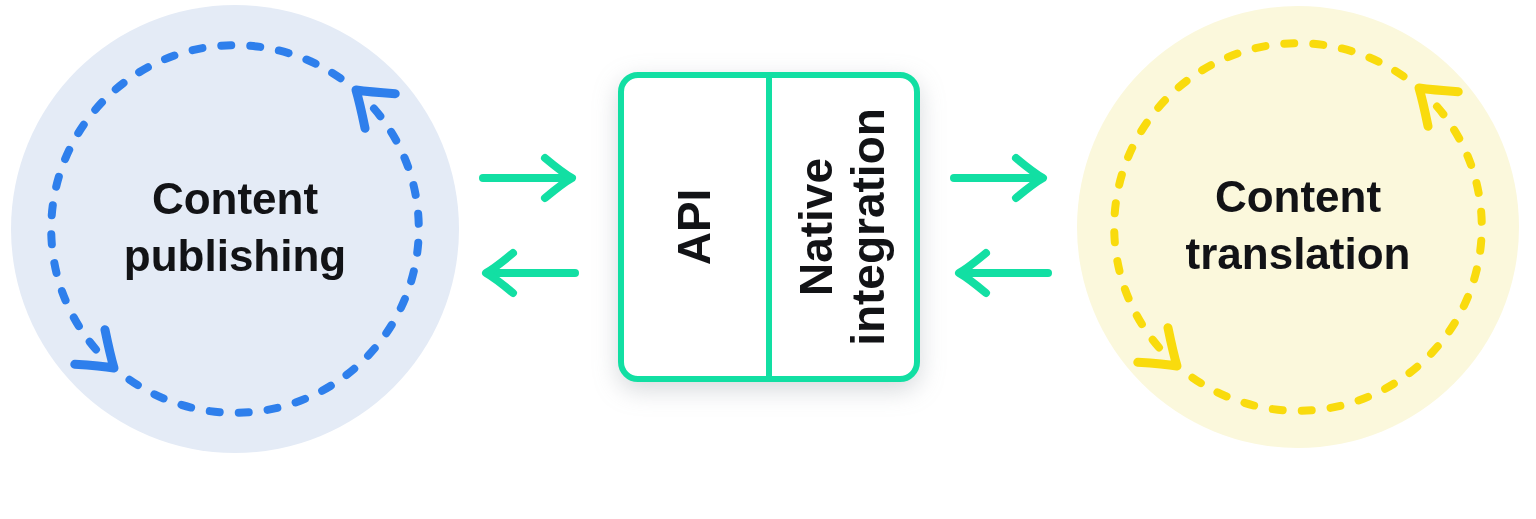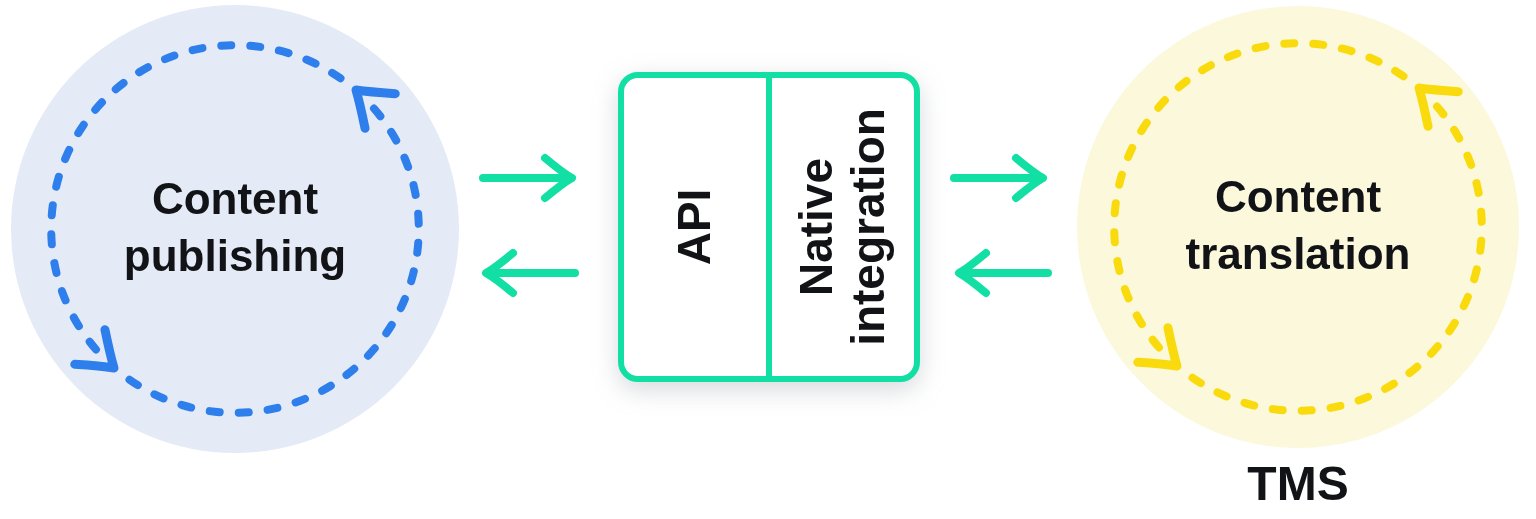--- a/index.html
+++ b/index.html
@@ -163,15 +163,14 @@
     </div>
     <div class="cell right">
       <div class="vtext">Native
 integration</div>
     </div>
   </div>
 
   <div class="circle-label right">Content
 translation</div>
 
-  <div class="caption right">TMS</div>
 
 </div>
 
 </body></html>

